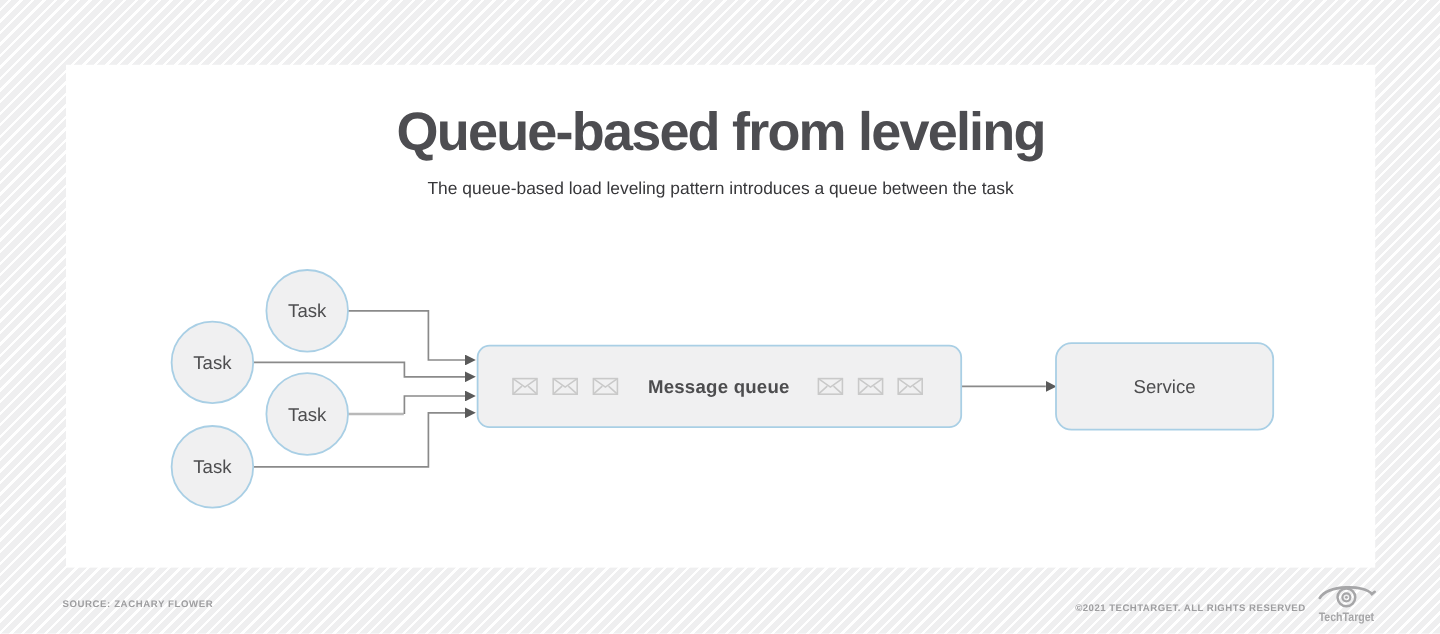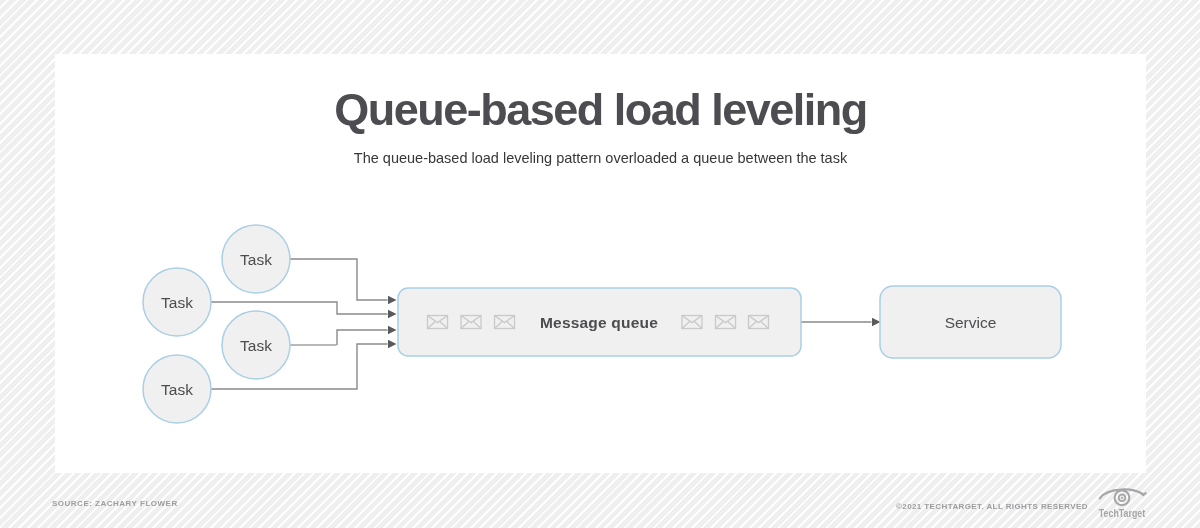--- a/index.html
+++ b/index.html
@@ -82,24 +82,24 @@
     font-weight: bold;
   }
 </style>
 </head>
 <body>
 
 <div class="page">
 
   <div class="card">
 
-    <h1 class="title">Queue-based load leveling</h1>
+    <h1 class="title">Queue-based from leveling</h1>
 
     <div class="subtitle">
-      <div>The queue-based load leveling pattern overloaded a queue between the task</div>
+      <div>The queue-based load leveling pattern introduces a queue between the task</div>
     </div>
 
     <svg class="diagram" viewBox="0 0 1091 419" xmlns="http://www.w3.org/2000/svg">
       <defs>
         <marker id="arrow" markerUnits="userSpaceOnUse" markerWidth="9" markerHeight="9" viewBox="0 0 9 9" refX="0" refY="4.5" orient="auto">
           <path d="M0 0 L9 4.5 L0 9 Z" fill="#5a5a5a"></path>
         </marker>
         <g id="envelope-shape" class="envelope">
           <rect x="0.5" y="0.5" width="20" height="13"></rect>
           <path d="M0.5 0.5 L10.5 7.6 L20.5 0.5 M0.5 13.5 L7.9 6.8 M20.5 13.5 L13.1 6.8"></path>

